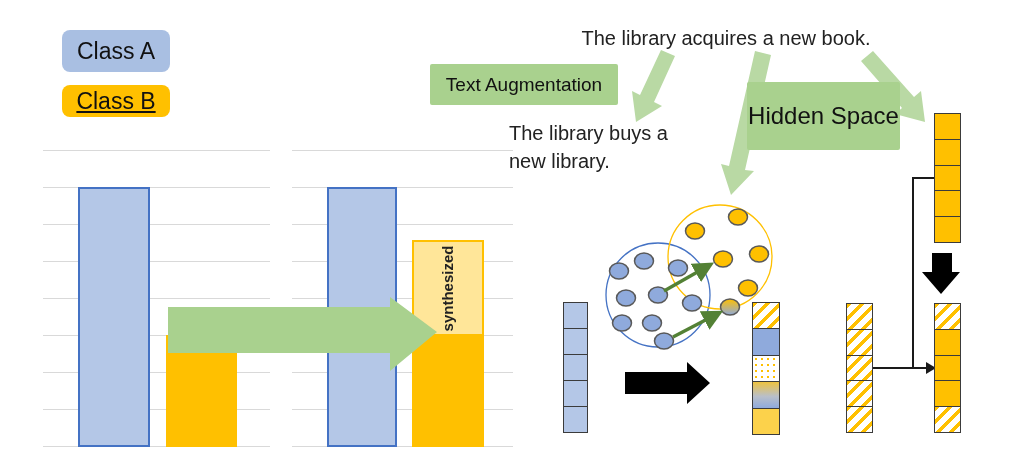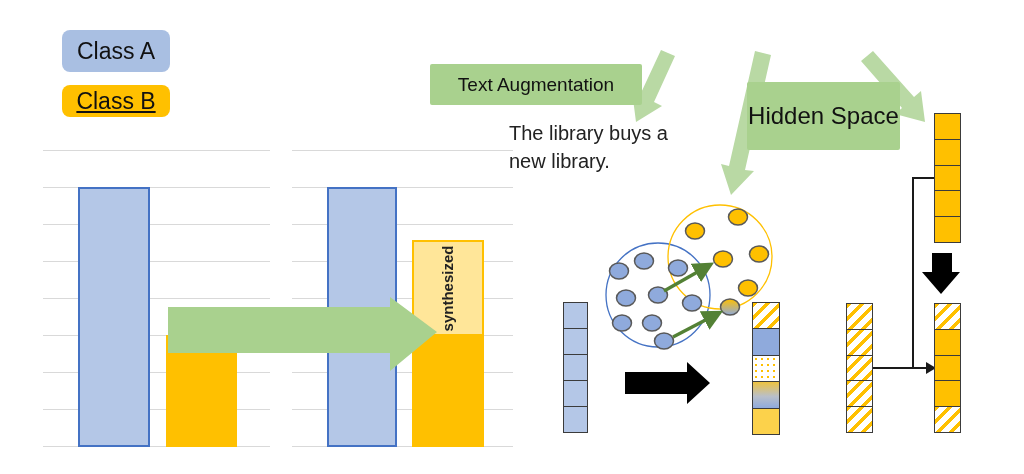--- a/index.html
+++ b/index.html
@@ -104,22 +104,23 @@
 
     <polygon points="625,372 687,372 687,362 710,383 687,404 687,394 625,394" fill="#000"></polygon>
 
     <polygon points="932,253 952,253 952,272 960,272 941,294 922,272 932,272" fill="#000"></polygon>
 
     <path d="M934,178 L913,178 L913,368 M873,368 L928,368" fill="none" stroke="#1a1a1a" stroke-width="2"></path>
     <polygon points="926,362 936,368 926,374" fill="#1a1a1a"></polygon>
   </svg>
 
 
+  <div class="sentence" style="left:526px;top:27px;width:400px;text-align:center;">The library acquires a new book.</div>
 
-  <div class="green-box" style="left:430px;top:64px;width:212px;height:41px;">
+  <div class="green-box" style="left:430px;top:64px;width:188px;height:41px;">
     <span>Text Augmentation</span>
   </div>
 
   <div class="sentence" style="left:509px;top:119px;line-height:28px;">
     <div>The library buys a</div>
     <div>new library.</div>
   </div>
 
   <div class="green-box" style="left:747px;top:82px;width:153px;height:68px;font-size:24px;line-height:1.4;">
     <span>Hidden Space</span>

